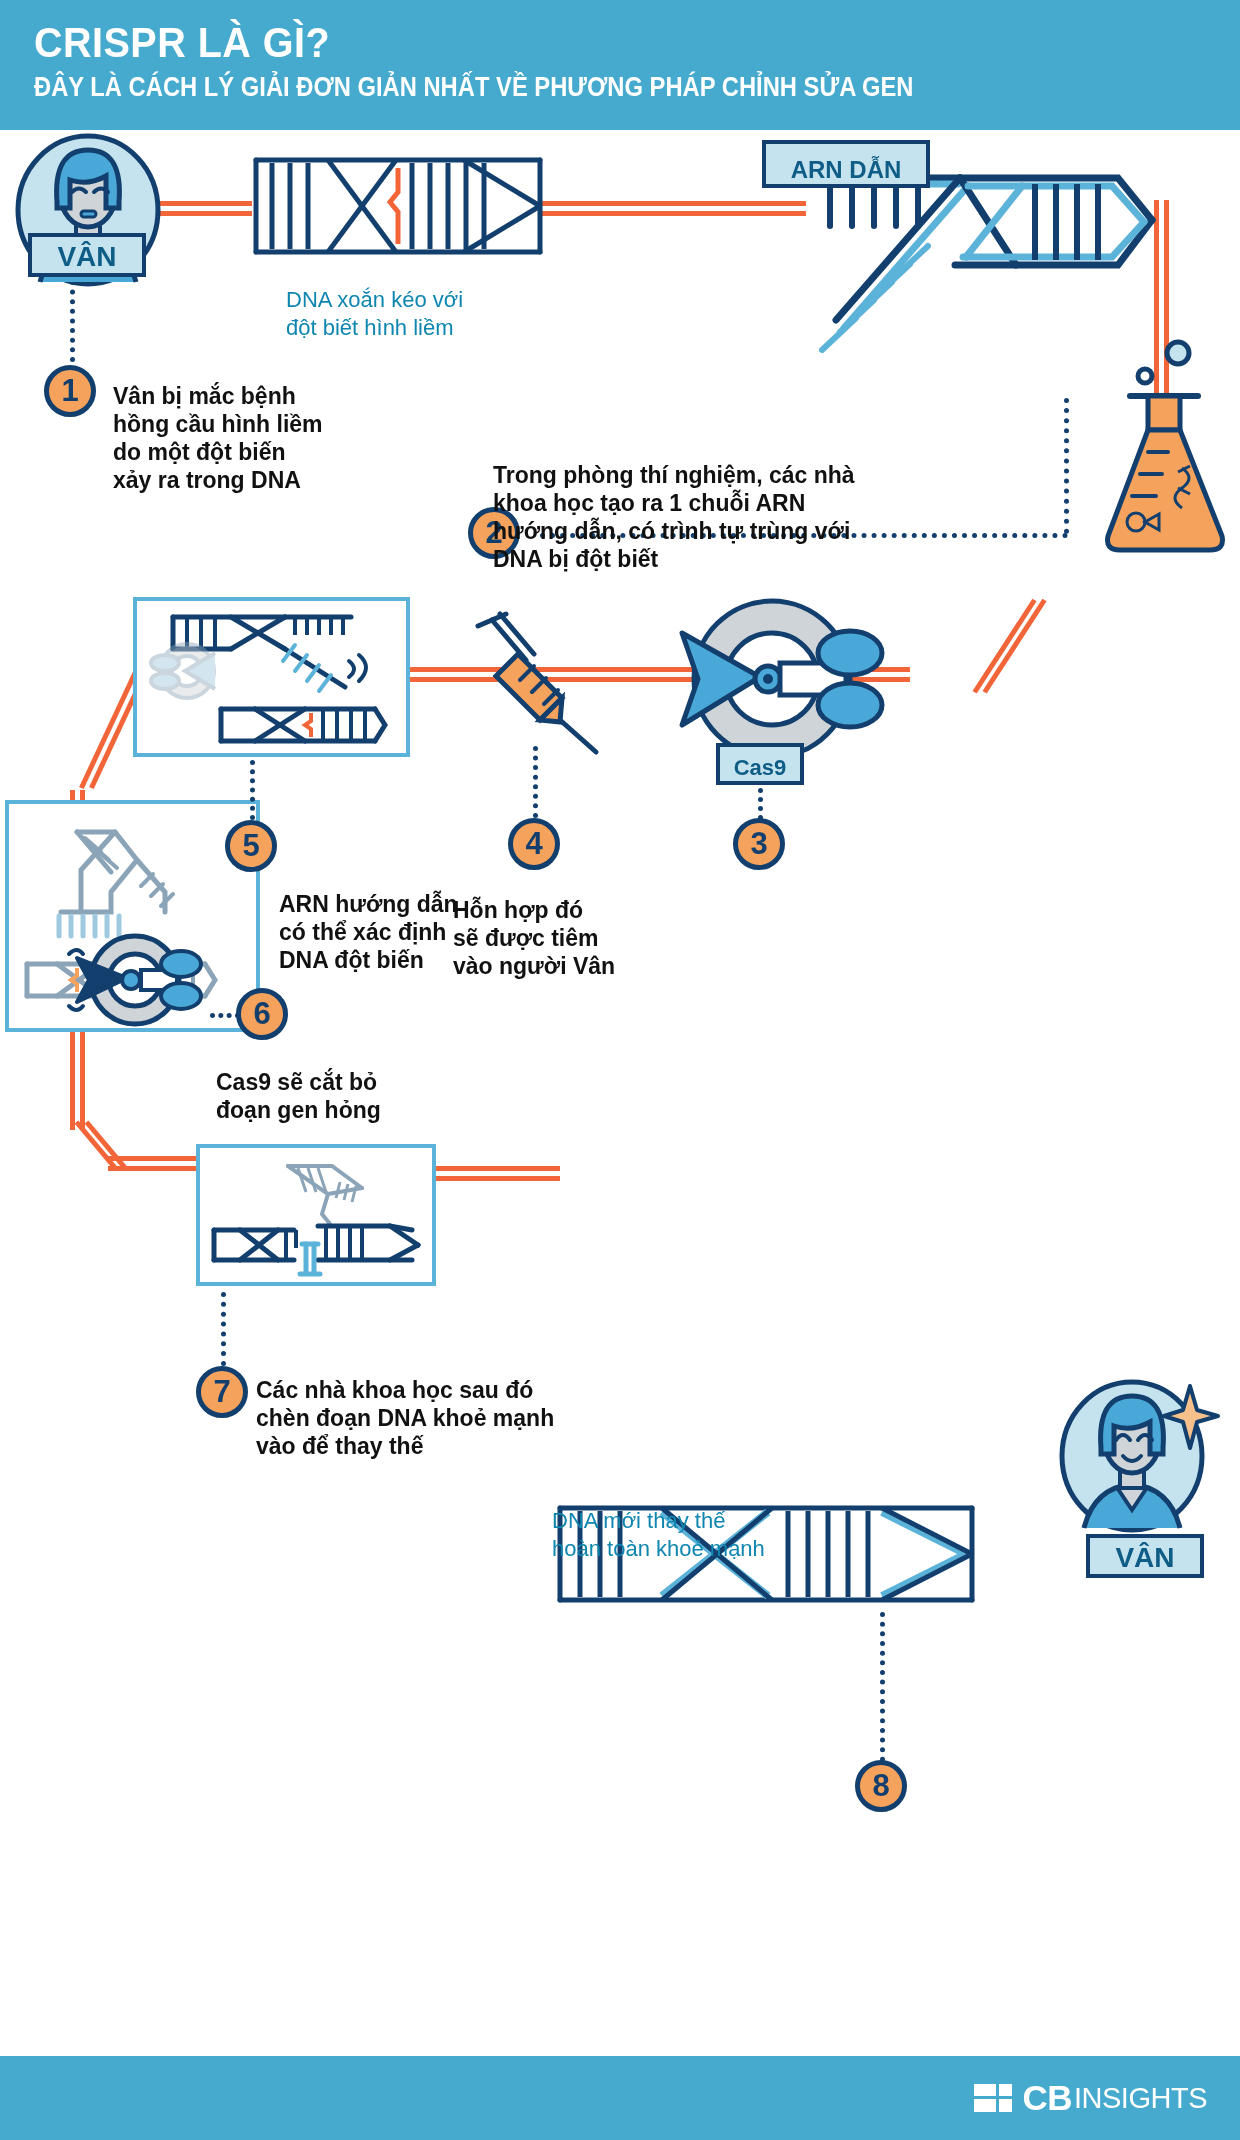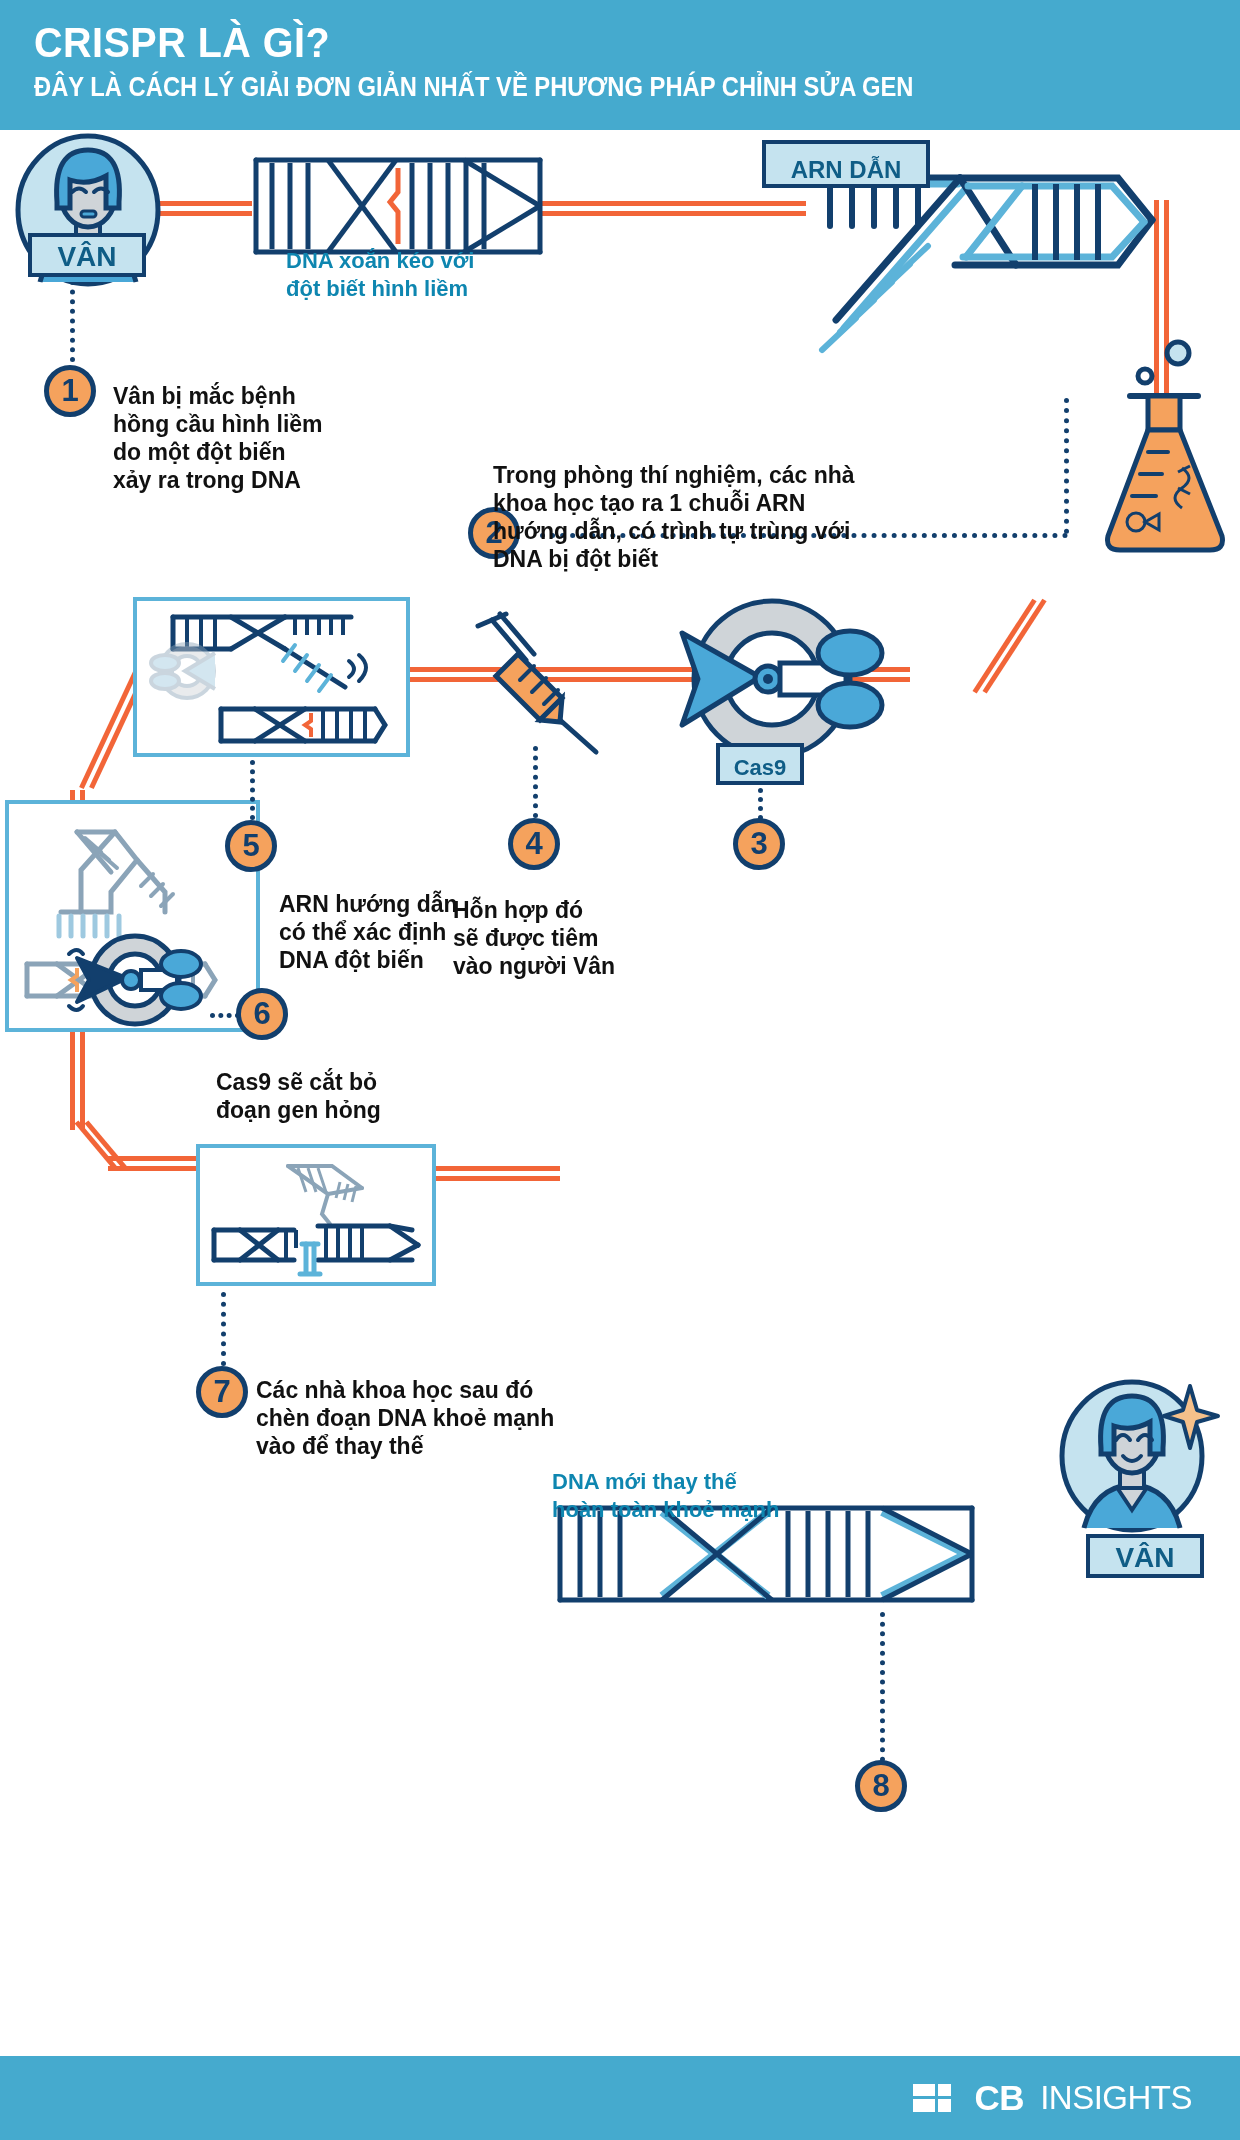--- a/index.html
+++ b/index.html
@@ -28,47 +28,47 @@
     transform:scaleX(.88);transform-origin:left center;
     white-space:nowrap;
   }
 
   
   .footer{
     position:absolute;left:0;top:2056px;width:1240px;height:84px;
     background:#45aace;
   }
   .logo-wrap{
-    position:absolute;right:48px;top:22px;
-    display:flex;align-items:center;gap:24px;
+    position:absolute;right:33px;top:22px;
+    display:flex;align-items:center;gap:10px;
   }
   .logo-mark{position:relative;width:38px;height:28px;}
   .logo-mark i{position:absolute;background:#ffffff;display:block;}
   .lm1{left:0;top:0;width:22px;height:12px;}
   .lm2{left:0;top:15px;width:22px;height:13px;}
   .lm3{left:25px;top:0;width:13px;height:12px;}
   .lm4{left:25px;top:15px;width:13px;height:13px;}
   .logo-cb{color:#fff;font-size:35px;font-weight:bold;letter-spacing:-.5px;}
-  .logo-ins{color:#fff;font-size:33px;font-weight:300;letter-spacing:-.5px;}
+  .logo-ins{color:#fff;font-size:29px;font-weight:300;letter-spacing:-.5px;}
 
   
   .num{
     position:absolute;width:52px;height:52px;border-radius:50%;
     background:#f5a25d;border:5px solid #123f6d;
     color:#123f6d;font-size:31px;font-weight:bold;
     display:flex;align-items:center;justify-content:center;
     box-sizing:border-box;z-index:6;
   }
   .steptxt{
     position:absolute;color:#111;font-weight:bold;font-size:23px;
     line-height:1.22;white-space:pre-line;z-index:6;margin-top:24px;
   }
   .calloutblue{
-    position:absolute;color:#0e86b0;font-weight:bold;font-size:22px;
-    line-height:1.25;white-space:pre-line;z-index:6;
+    position:absolute;color:#0e86b0;font-weight:normal;font-size:22px;
+    line-height:1.25;white-space:pre-line;z-index:6;margin-top:39px;
   }
   .tag{
     position:absolute;background:#c5e3ef;border:4px solid #123f6d;
     color:#0f5d86;font-weight:bold;display:flex;align-items:flex-end;
     justify-content:center;box-sizing:border-box;z-index:7;
   }
   .dots{position:absolute;z-index:4;}
   .dots.v{border-left:5px dotted #123f6d;}
   .dots.h{border-top:5px dotted #123f6d;}
   .panel{

